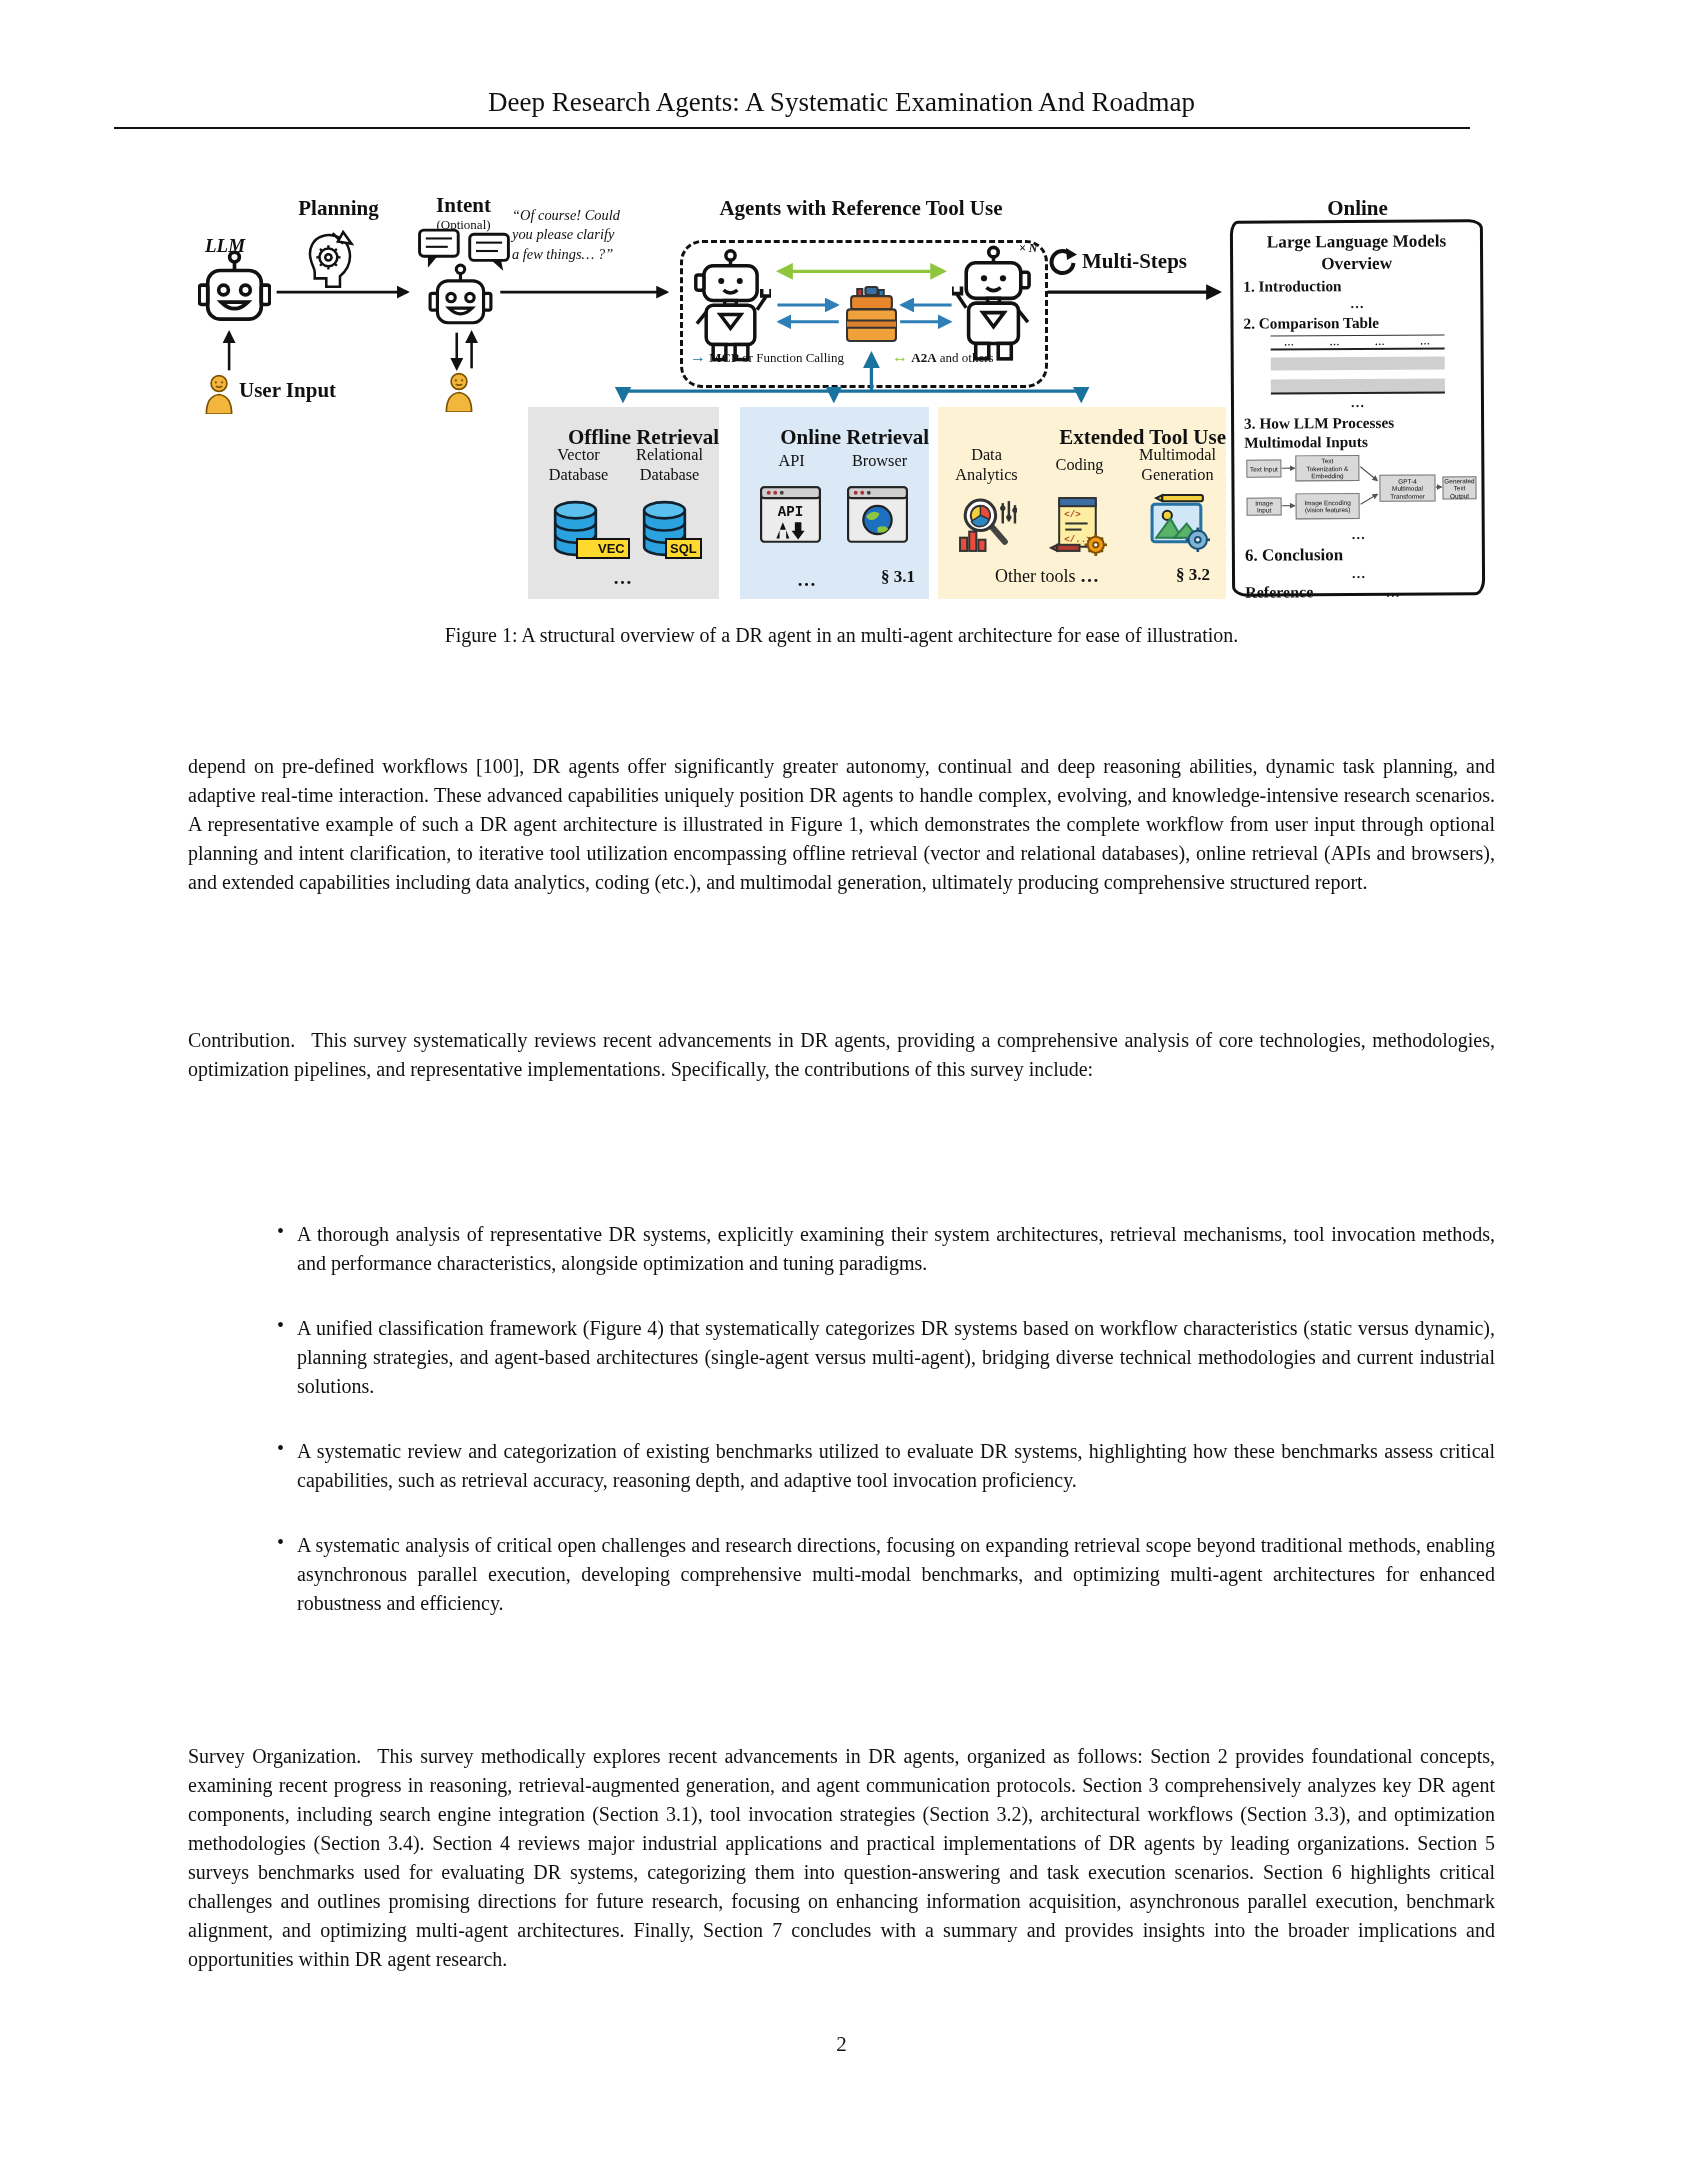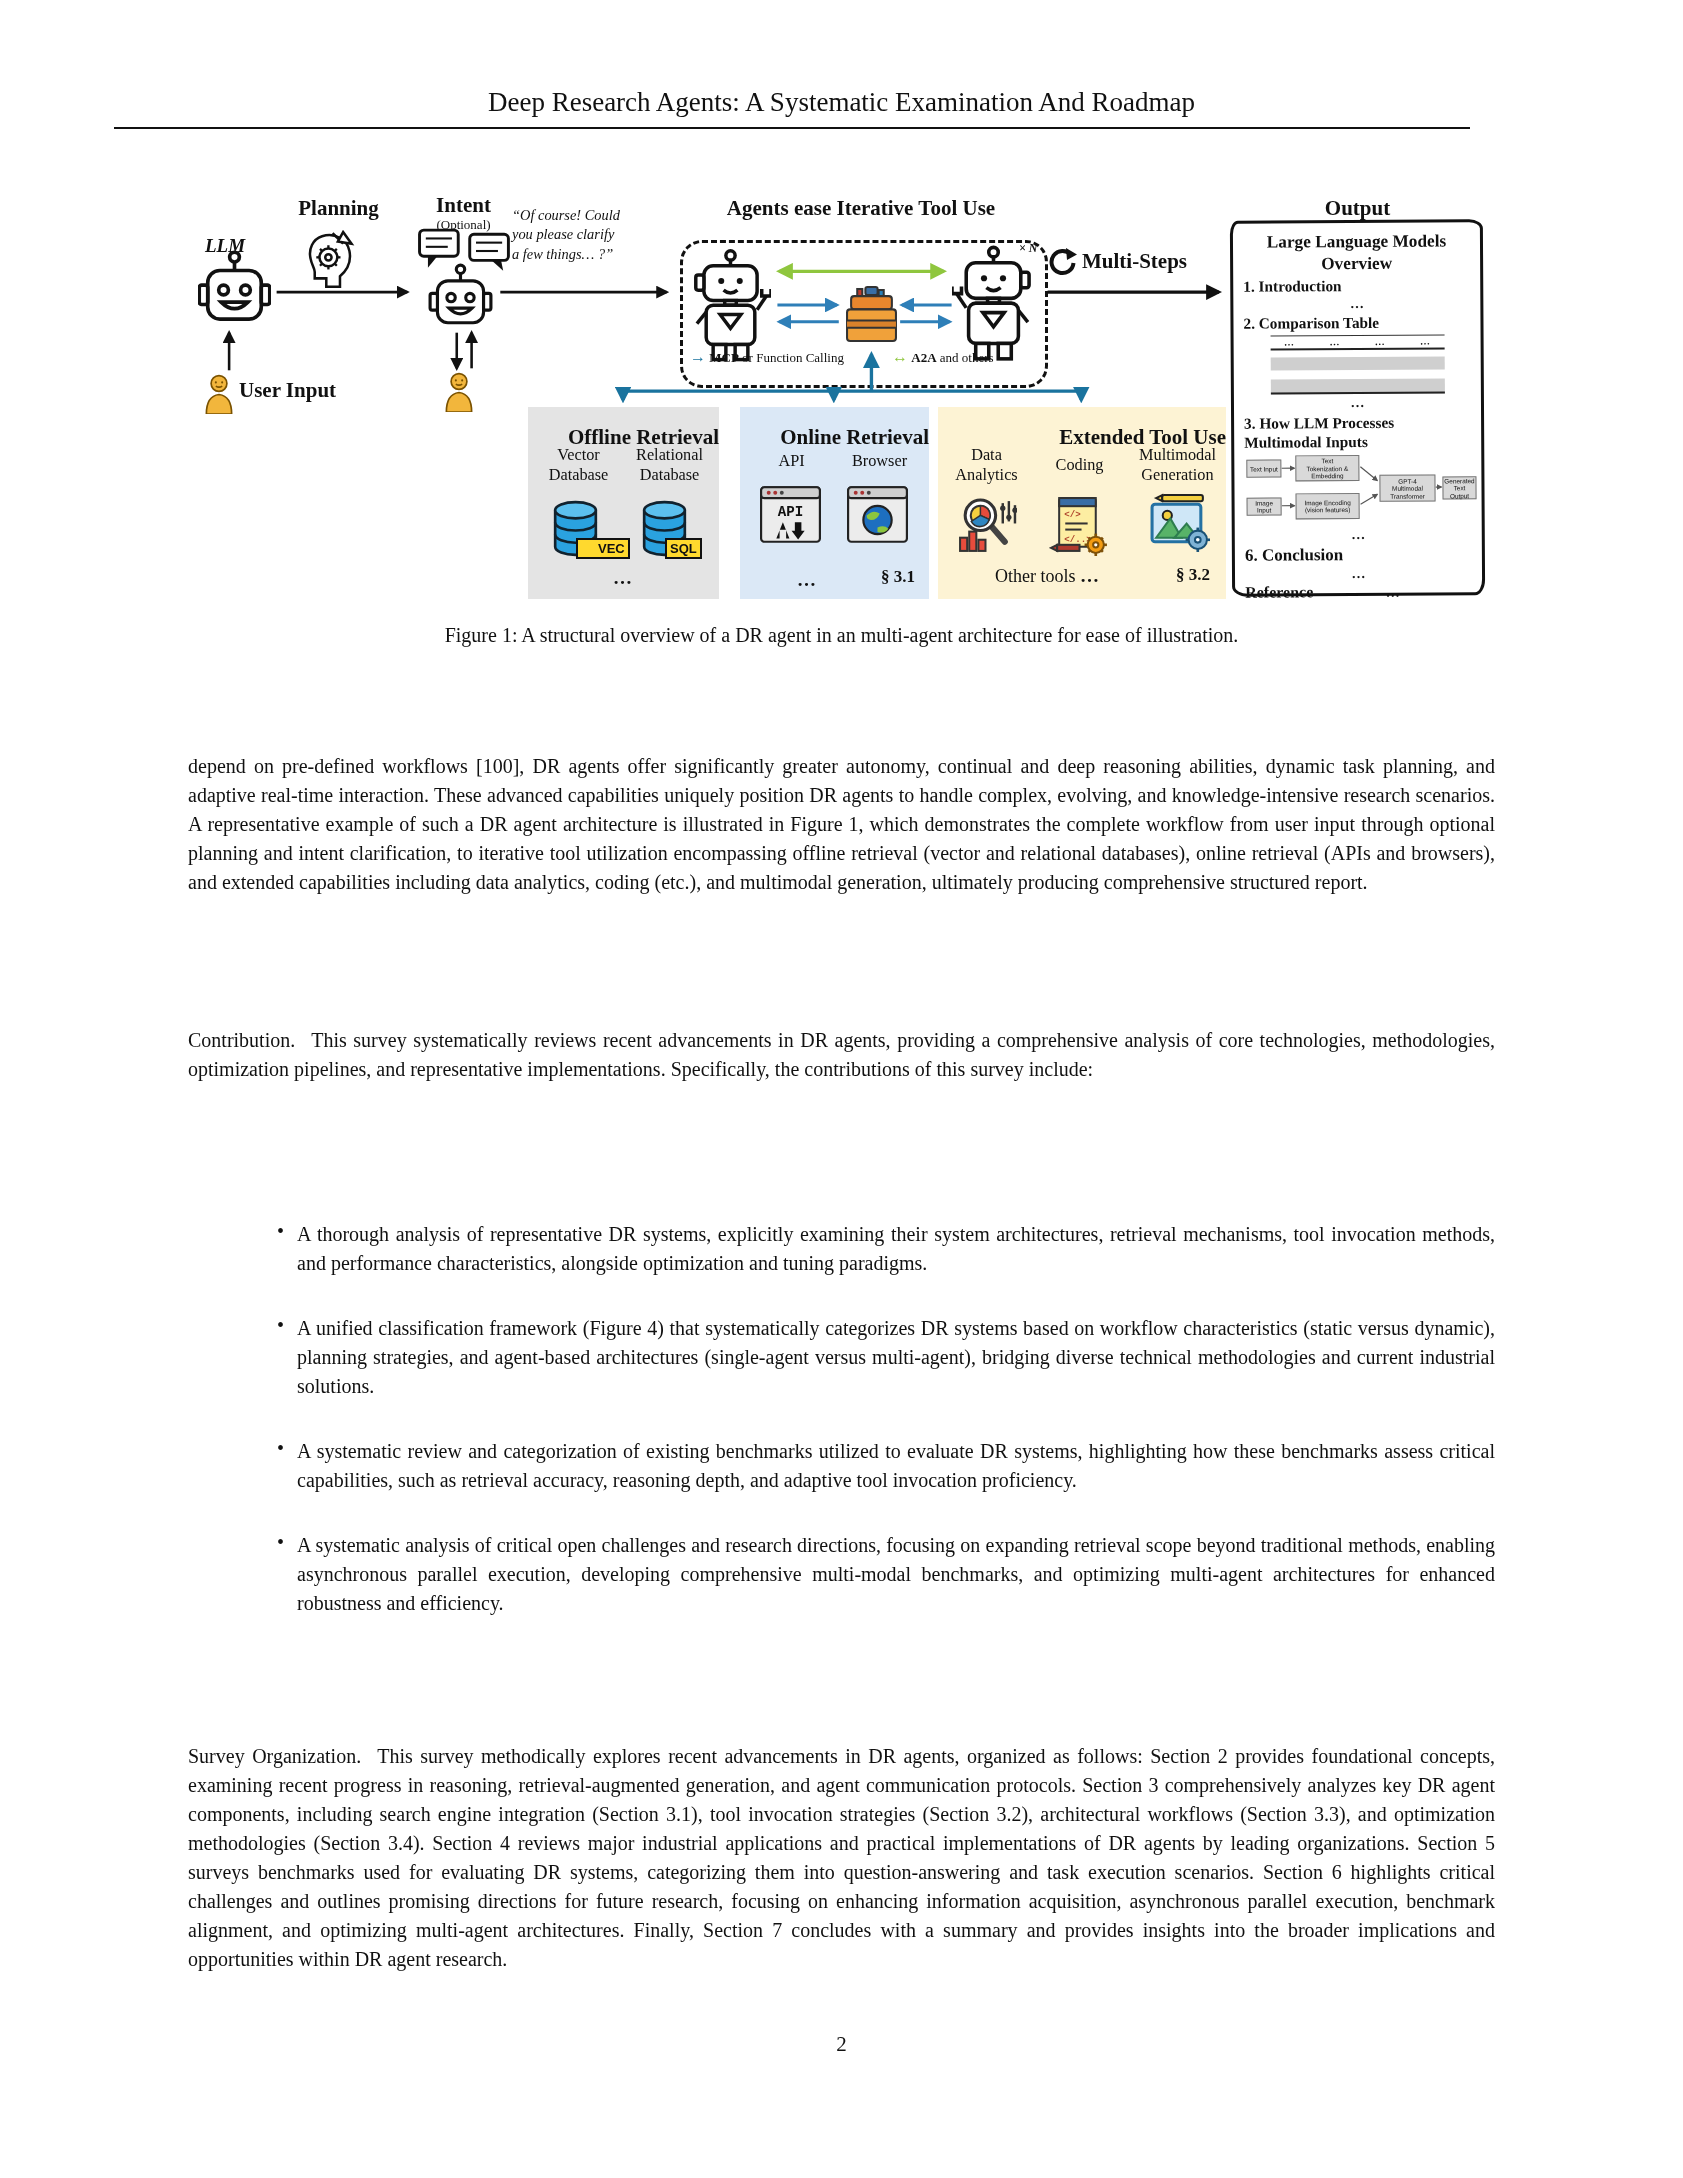--- a/index.html
+++ b/index.html
@@ -78,22 +78,22 @@
 
 <div class="abs paper-title">Deep Research Agents: A Systematic Examination And Roadmap</div>
 <div class="abs title-rule"></div>
 
 <div class="abs fig">
 
   <div class="abs i b" style="left:61px;top:45px;font-size:19px;">LLM</div>
   <div class="abs fig-label ctr" style="left:137px;top:6px;width:115px;">Planning</div>
   <div class="abs fig-label ctr" style="left:270px;top:3px;width:99px;">Intent</div>
   <div class="abs small-cap ctr" style="left:270px;top:27px;width:99px;">(Optional)</div>
-  <div class="abs fig-label ctr" style="left:529px;top:6px;width:376px;">Agents ease Iterative Tool Use</div>
-  <div class="abs fig-label ctr" style="left:1139px;top:6px;width:149px;">Output</div>
+  <div class="abs fig-label ctr" style="left:529px;top:6px;width:376px;">Agents with Reference Tool Use</div>
+  <div class="abs fig-label ctr" style="left:1139px;top:6px;width:149px;">Online</div>
 
   <span class="abs" style="left:54px;top:59px;">
     <svg width="73" height="77" viewBox="0 0 60 62" fill="none" stroke="#111" stroke-width="3">
       <circle cx="30" cy="6" r="4" fill="#fff"></circle>
         <line x1="30" y1="10" x2="30" y2="17"></line>
       <rect x="8" y="17" width="44" height="40" rx="10" fill="#fff"></rect>
       <rect x="1" y="29" width="7" height="16" rx="2" fill="#fff"></rect>
       <rect x="52" y="29" width="7" height="16" rx="2" fill="#fff"></rect>
       <circle cx="21" cy="33" r="4" fill="#fff"></circle>
         <circle cx="39" cy="33" r="4" fill="#fff"></circle>

